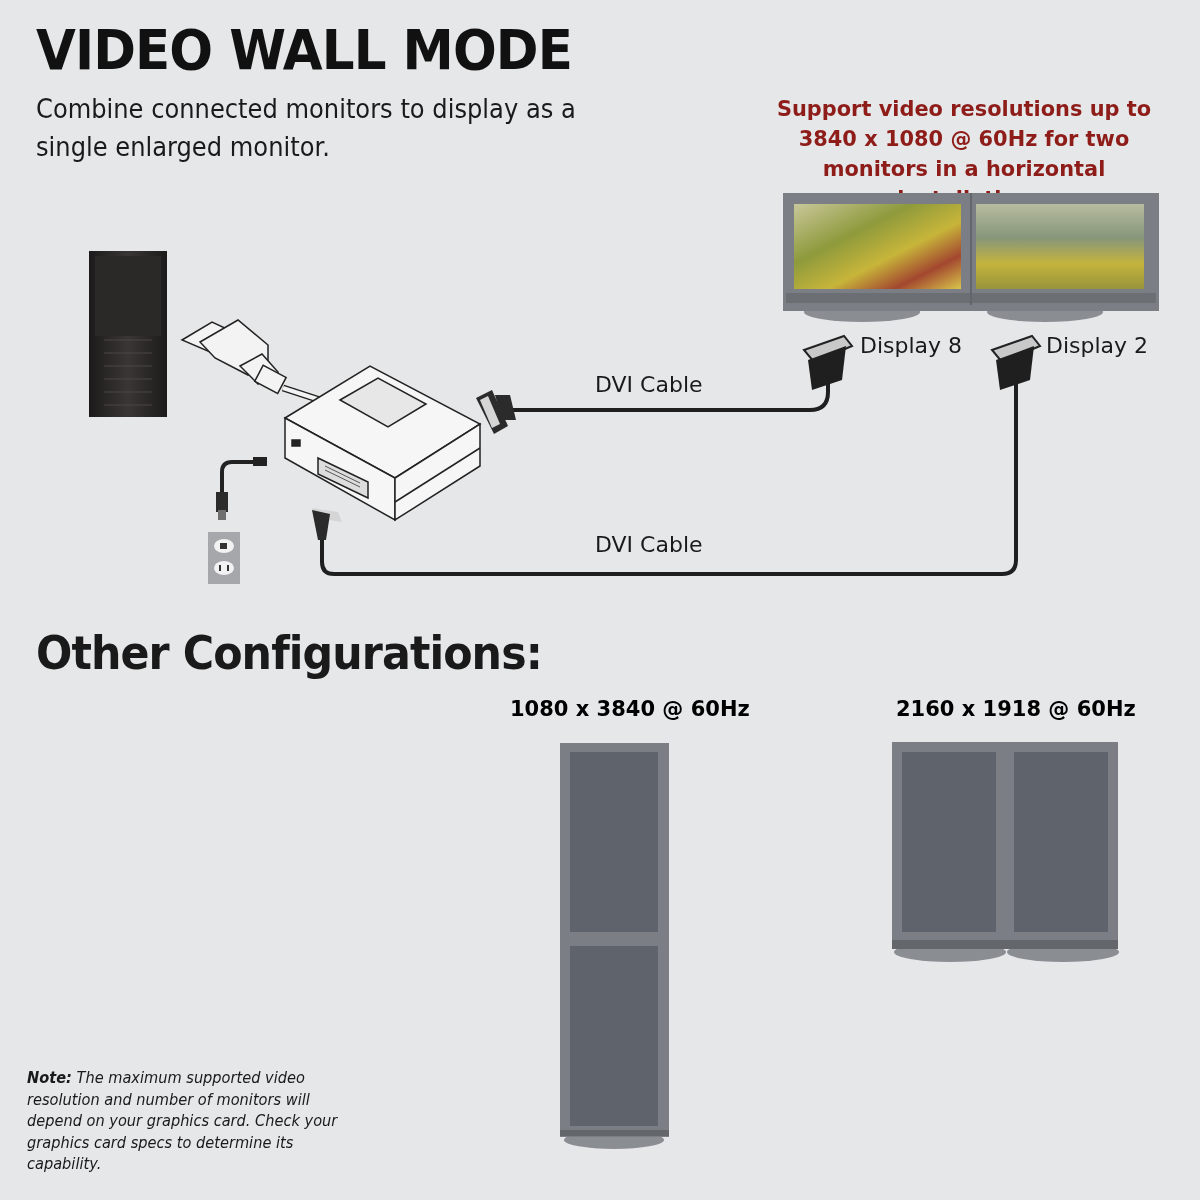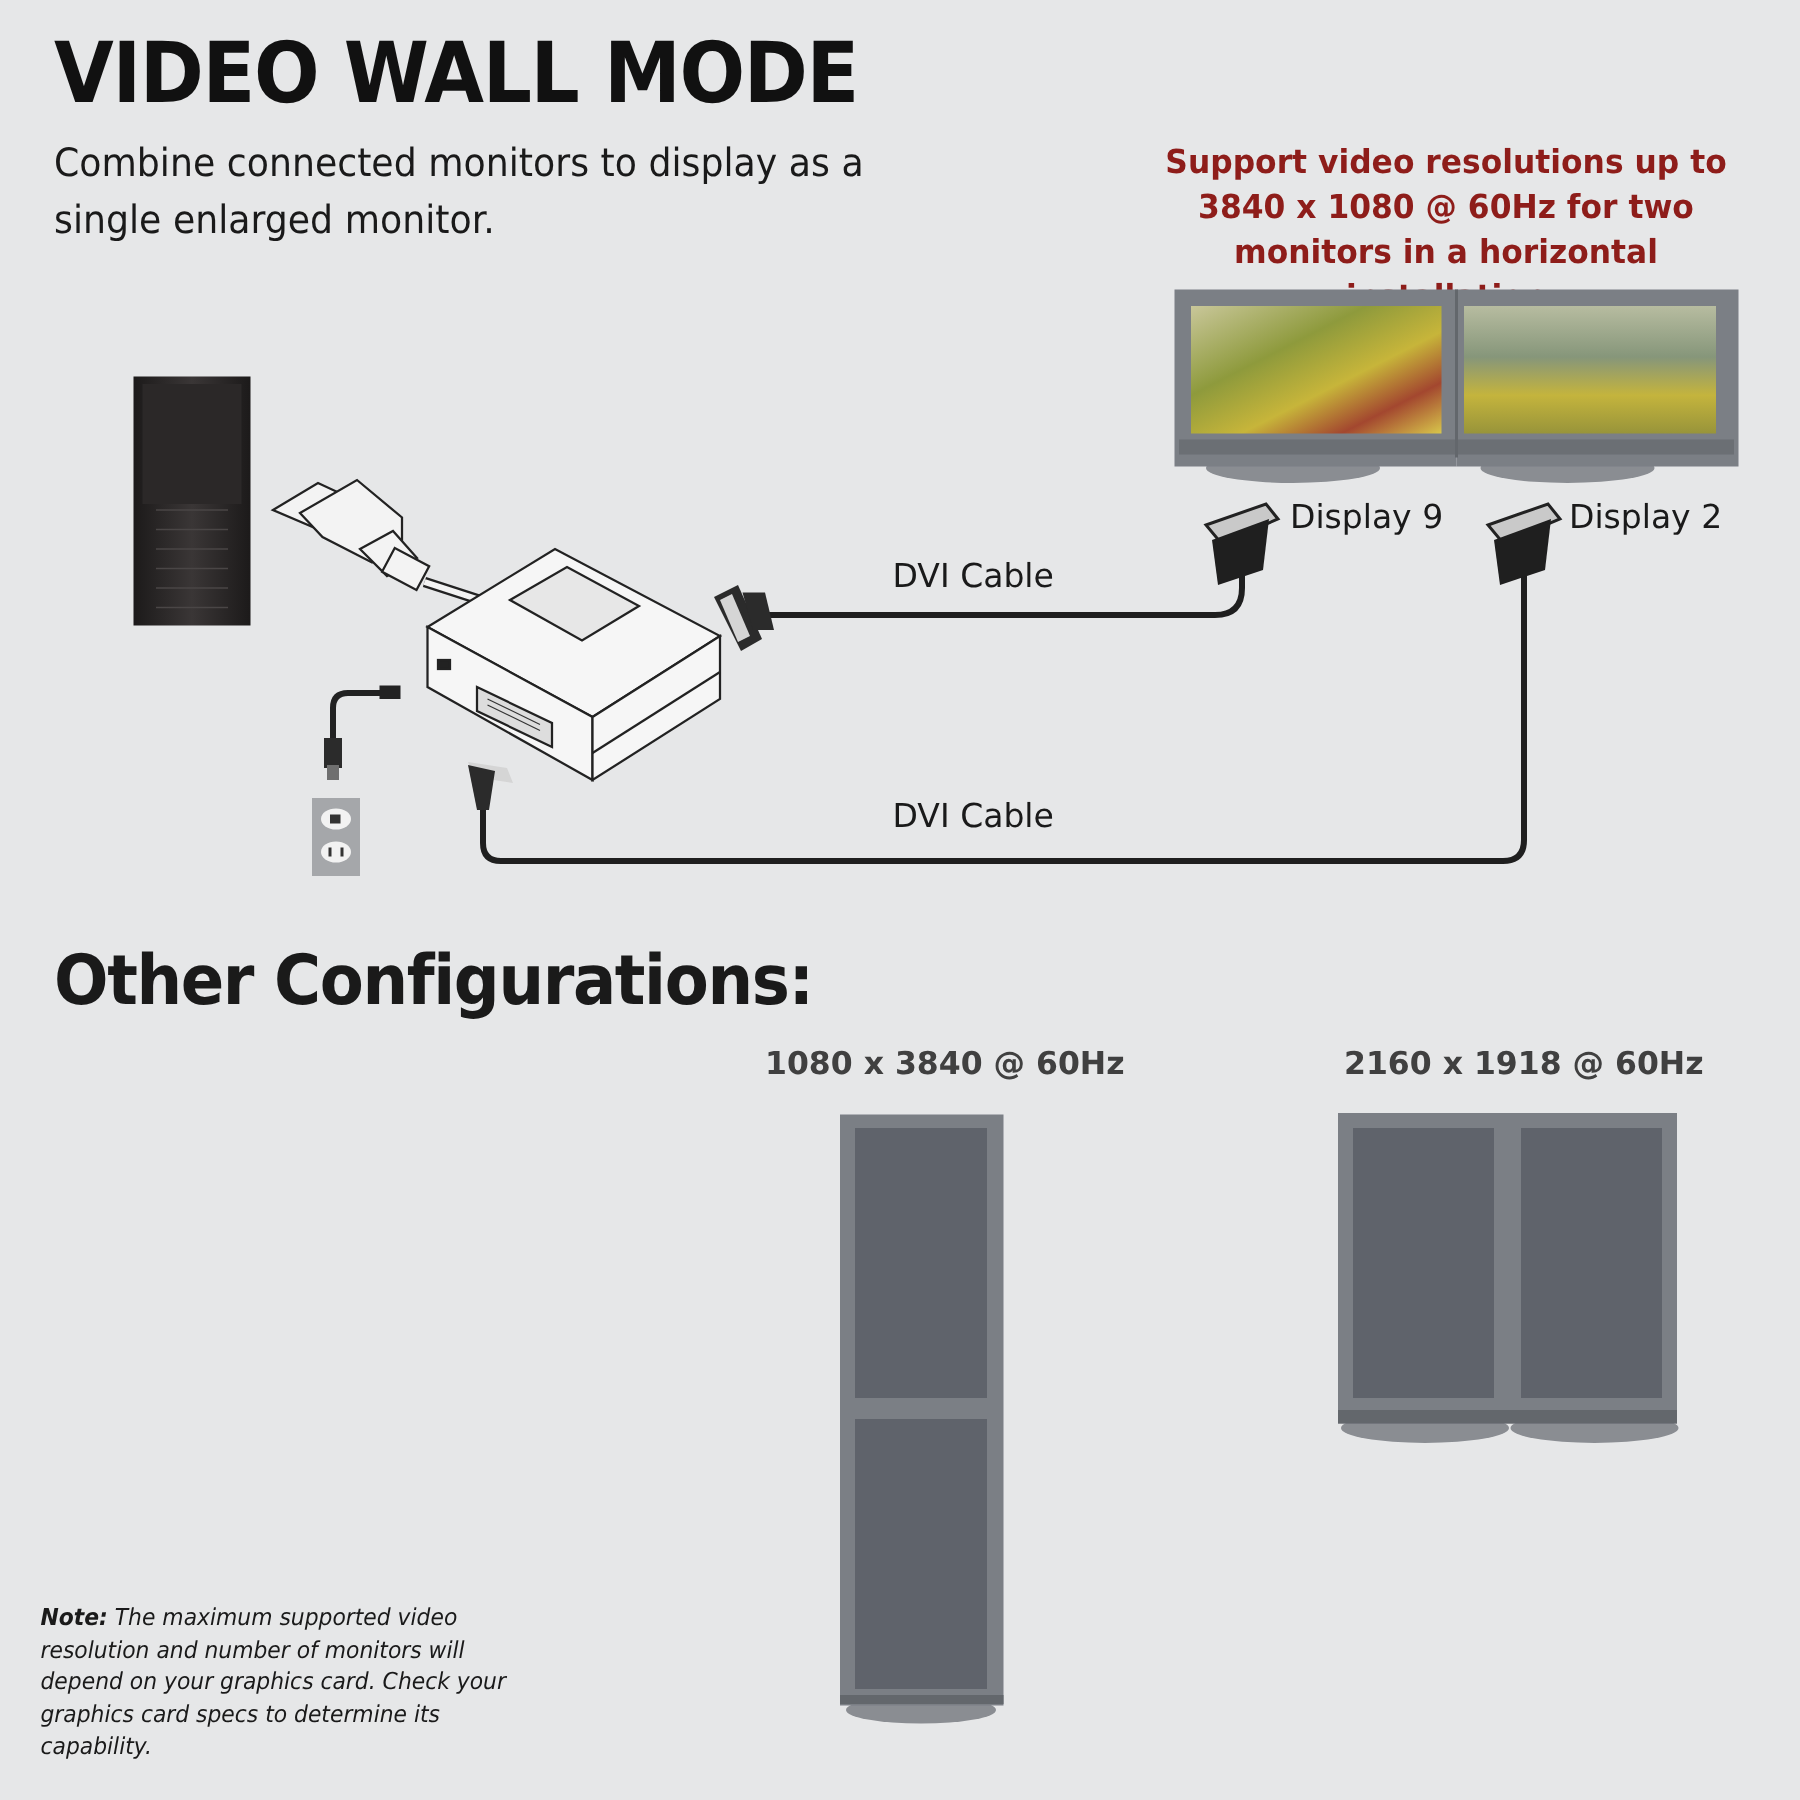--- a/index.html
+++ b/index.html
@@ -3,21 +3,21 @@
 <meta charset="utf-8">
 <style>
   html, body { margin: 0; padding: 0; }
   body { width: 1200px; height: 1200px; background: #e6e7e8; position: relative; overflow: hidden; font-family: "DejaVu Sans", "Liberation Sans", sans-serif; color: #111; }
   .abs { position: absolute; }
   .title { left: 36px; top: 22px; font-size: 56px; font-weight: bold; letter-spacing: -1px; line-height: 1; color: #111; transform: scaleX(0.92); transform-origin: left top; }
   .subtitle { left: 36px; top: 90px; font-size: 26px; line-height: 38px; color: #1a1a1a; width: 620px; transform: scaleX(0.93); transform-origin: left top; }
   .support { left: 748px; top: 94px; width: 432px; text-align: center; font-size: 22px; font-weight: bold; line-height: 30px; color: #8e1d1a; transform: scaleX(0.95); transform-origin: center top; }
   .label { font-size: 22px; color: #1a1a1a; }
   .other-title { left: 36px; top: 626px; font-size: 46px; font-weight: bold; color: #1a1a1a; letter-spacing: -1px; transform: scaleX(0.93); transform-origin: left top; }
-  .res { font-size: 21px; font-weight: bold; color: #404040; }
+  .res { font-size: 21px; font-weight: bold; color: #000000; }
   .note { left: 27px; top: 1068px; width: 360px; font-size: 15.5px; font-style: italic; line-height: 21.5px; color: #1a1a1a; transform: scaleX(0.94); transform-origin: left top; }
   .note b { font-weight: bold; }
   svg { position: absolute; left: 0; top: 0; }
 </style>
 </head>
 <body>
 
 <div class="abs title">VIDEO WALL MODE</div>
 <div class="abs subtitle">Combine connected monitors to display as a single enlarged monitor.</div>
 <div class="abs support">Support video resolutions up to 3840 x 1080 @ 60Hz for two monitors in a horizontal installation</div>
@@ -139,21 +139,21 @@
   <g>
     <ellipse cx="950" cy="952" rx="56" ry="10" fill="#8a8d92"></ellipse>
     <ellipse cx="1063" cy="952" rx="56" ry="10" fill="#8a8d92"></ellipse>
     <rect x="892" y="742" width="226" height="207" fill="#7b7f85"></rect>
     <rect x="902" y="752" width="94" height="180" fill="#5f636b"></rect>
     <rect x="1014" y="752" width="94" height="180" fill="#5f636b"></rect>
     <rect x="892" y="940" width="226" height="9" fill="#63676c"></rect>
   </g>
 </svg>
 
-<div class="abs label" style="left:860px; top:333px;">Display 9</div>
+<div class="abs label" style="left:860px; top:333px;">Display 8</div>
 <div class="abs label" style="left:1046px; top:333px;">Display 2</div>
 <div class="abs label" style="left:595px; top:372px;">DVI Cable</div>
 <div class="abs label" style="left:595px; top:532px;">DVI Cable</div>
 
 <div class="abs other-title">Other Configurations:</div>
 <div class="abs res" style="left:510px; top:697px;">1080 x 3840 @ 60Hz</div>
 <div class="abs res" style="left:896px; top:697px;">2160 x 1918 @ 60Hz</div>
 
 <div class="abs note"><b>Note:</b><span> The maximum supported video resolution and number of monitors will depend on your graphics card. Check your graphics card specs to determine its capability.</span></div>
 

